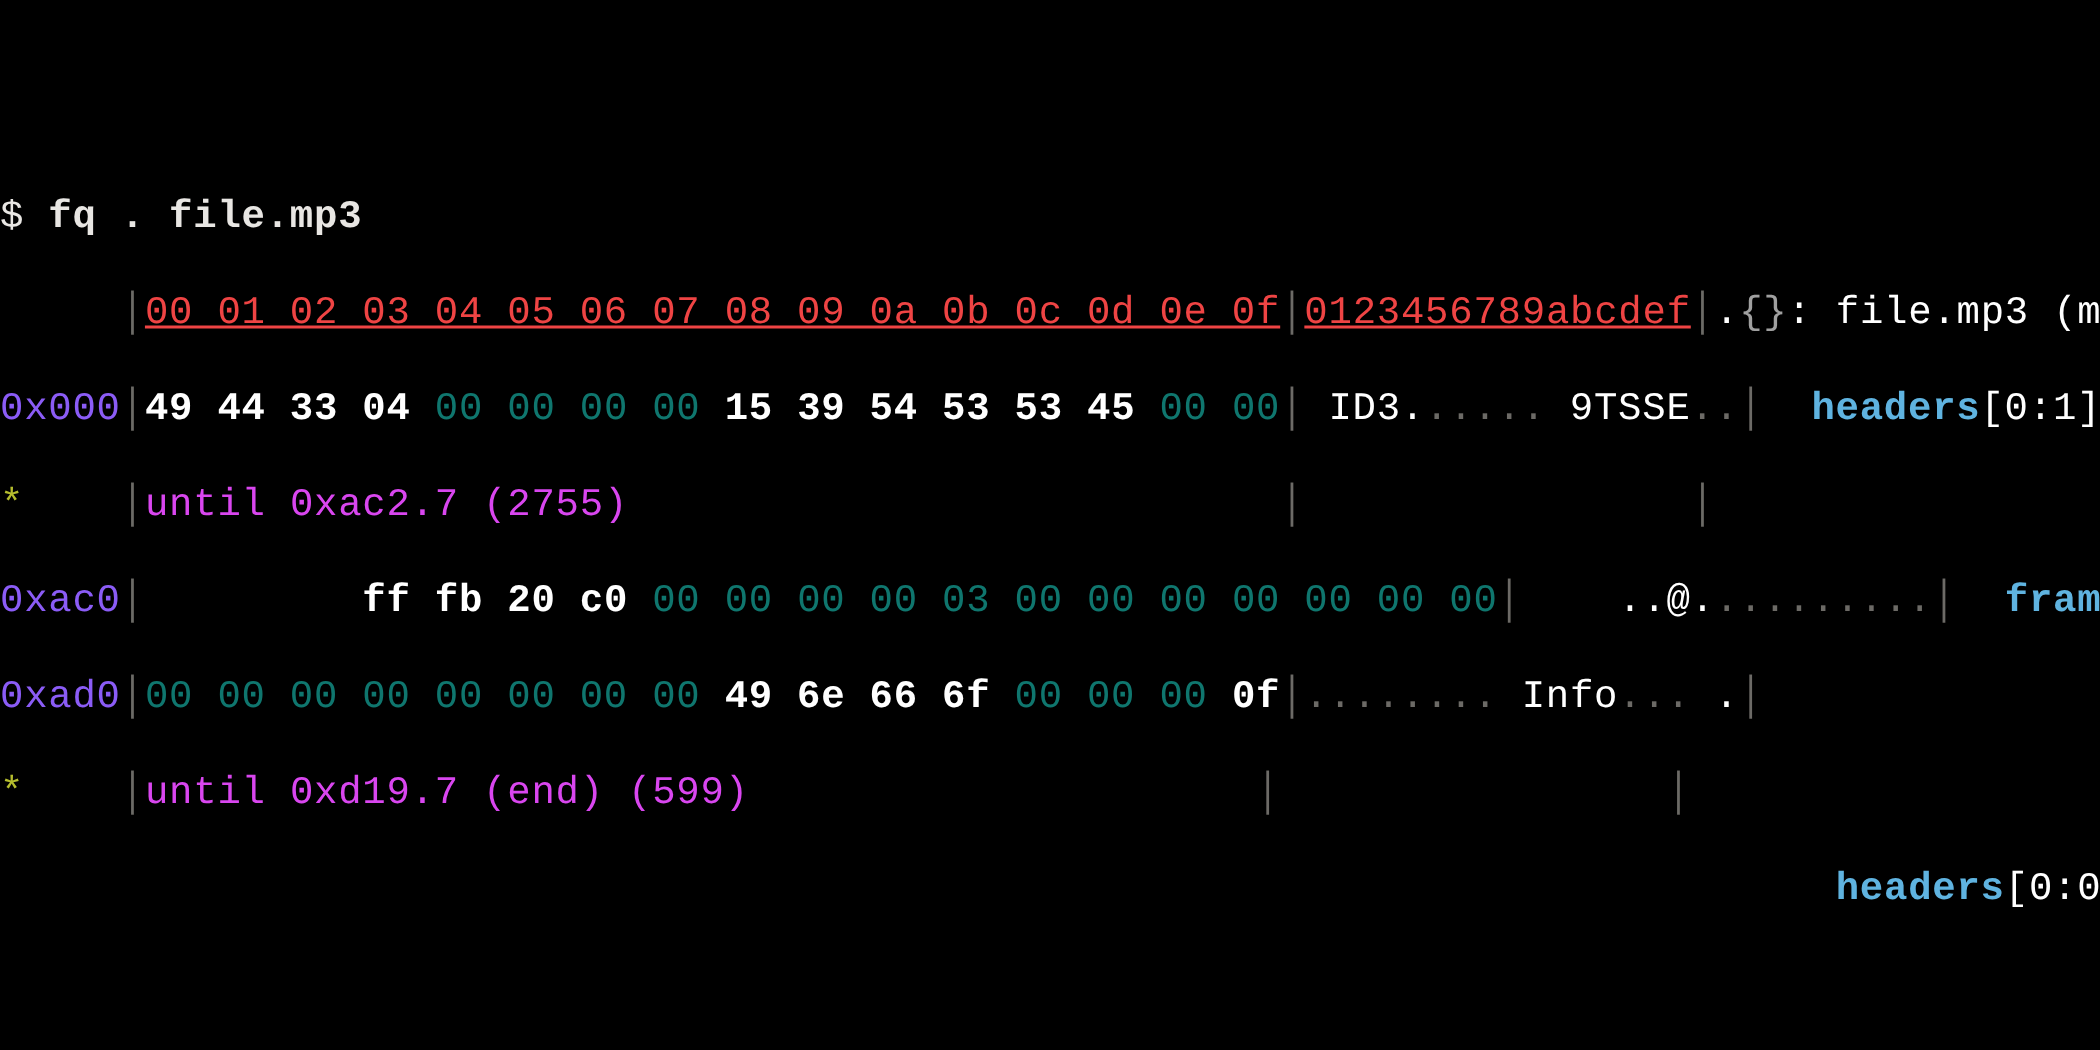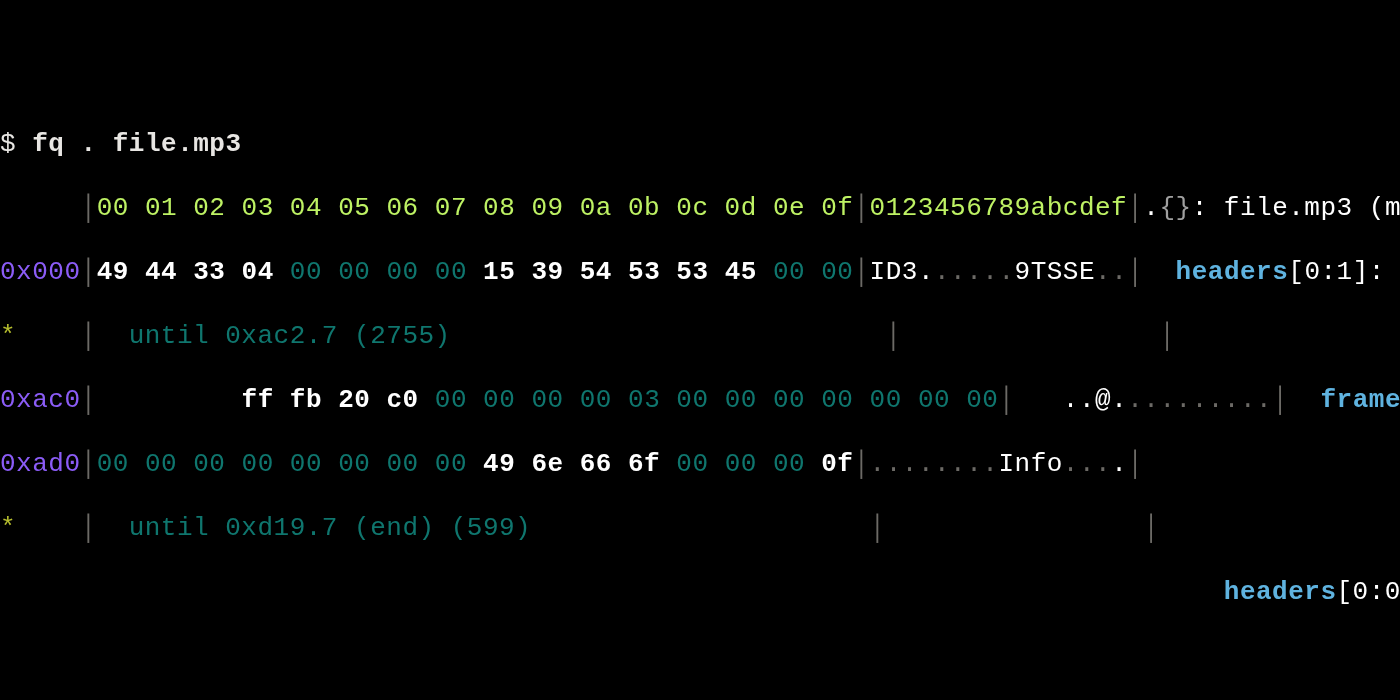--- a/index.html
+++ b/index.html
@@ -10,32 +10,32 @@
     font-size: 26px;
     line-height: 32px;
     color: #e8e6e3;
     white-space: pre;
     overflow: hidden;
     letter-spacing: 0.5px;
   }
   .line { display: block; }
   .prompt { color: #e8e6e3; }
   .cmd { color: #e8e6e3; font-weight: bold; }
-  .header-hex { color: #bef264; }
+  .header-hex { color: #ef4444; text-decoration: underline; }
   .offset { color: #8b5cf6; }
   .star { color: #b5bd2e; }
   .hex-bright { color: #ffffff; font-weight: bold; margin-top: 12px; }
   .hex-dim { color: #0f766e; }
-  .ascii { color: #ffffff; }
+  .ascii { color: #ffffff; margin-left: 16px; }
   .ascii-dim { color: #6c6a66; }
   .sep { color: #6c6a66; }
   .key { color: #5fb3e0; font-weight: bold; }
   .brace { color: #a0a0a0; }
   .white { color: #ffffff; }
-  .until { color: #0f766e; margin-left: 32px; }
+  .until { color: #d946ef; }
 </style>
 </head>
 <body>
 
 
 
 <div class="line"><span class="prompt">$ </span><span class="cmd">fq . file.mp3</span></div>
 <div class="line">     <span class="sep">│</span><span class="header-hex">00 01 02 03 04 05 06 07 08 09 0a 0b 0c 0d 0e 0f</span><span class="sep">│</span><span class="header-hex">0123456789abcdef</span><span class="sep">│</span><span class="white">.</span><span class="brace">{}</span><span class="white">: </span><span class="white">file.mp3 (mp</span></div>
 <div class="line"><span class="offset">0x000</span><span class="sep">│</span><span class="hex-bright">49 44 33 04</span><span class="hex-dim"> 00 00 00 00 </span><span class="hex-bright">15 39 54 53 53 45</span><span class="hex-dim"> 00 00</span><span class="sep">│</span><span class="ascii">ID3.</span><span class="ascii-dim">.....</span><span class="ascii">9TSSE</span><span class="ascii-dim">..</span><span class="sep">│</span>  <span class="key">headers</span><span class="white">[0:1]</span><span class="white">:</span></div>
 <div class="line"><span class="star">*</span>    <span class="sep">│</span><span class="until">until 0xac2.7 (2755)</span>                           <span class="sep">│</span>                <span class="sep">│</span></div>

